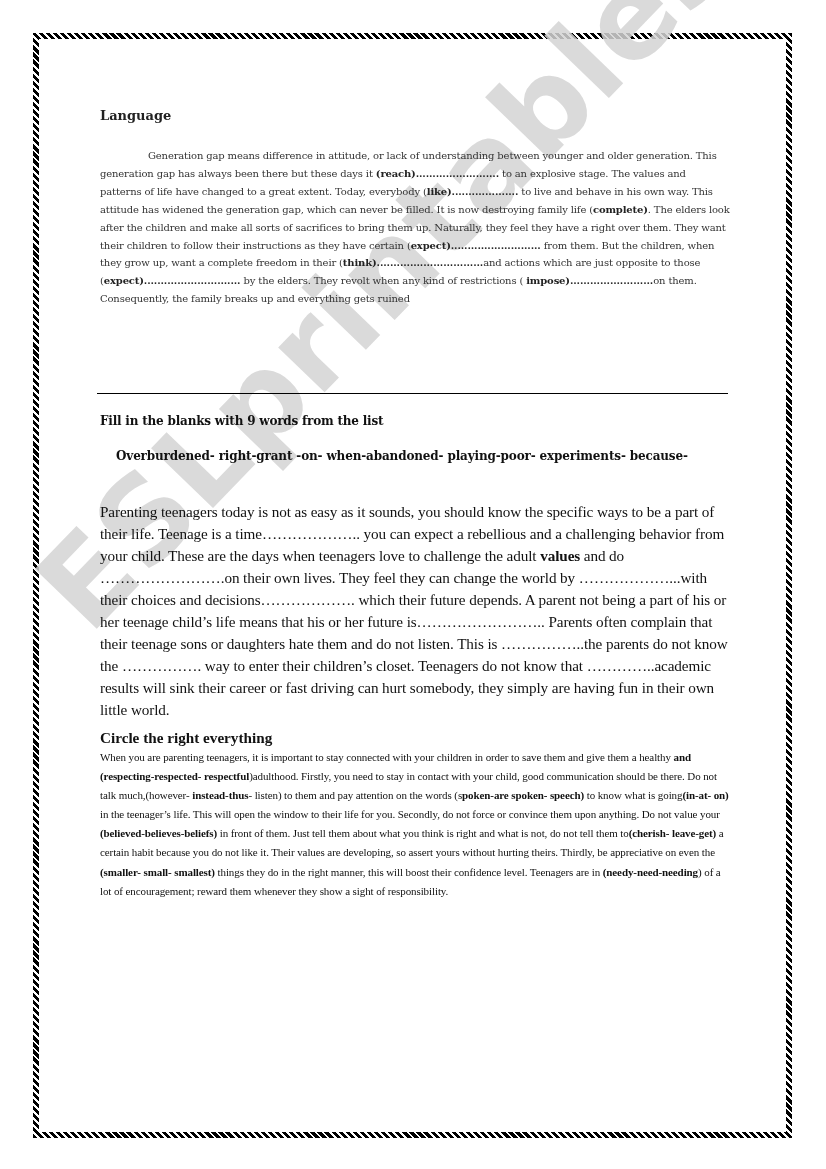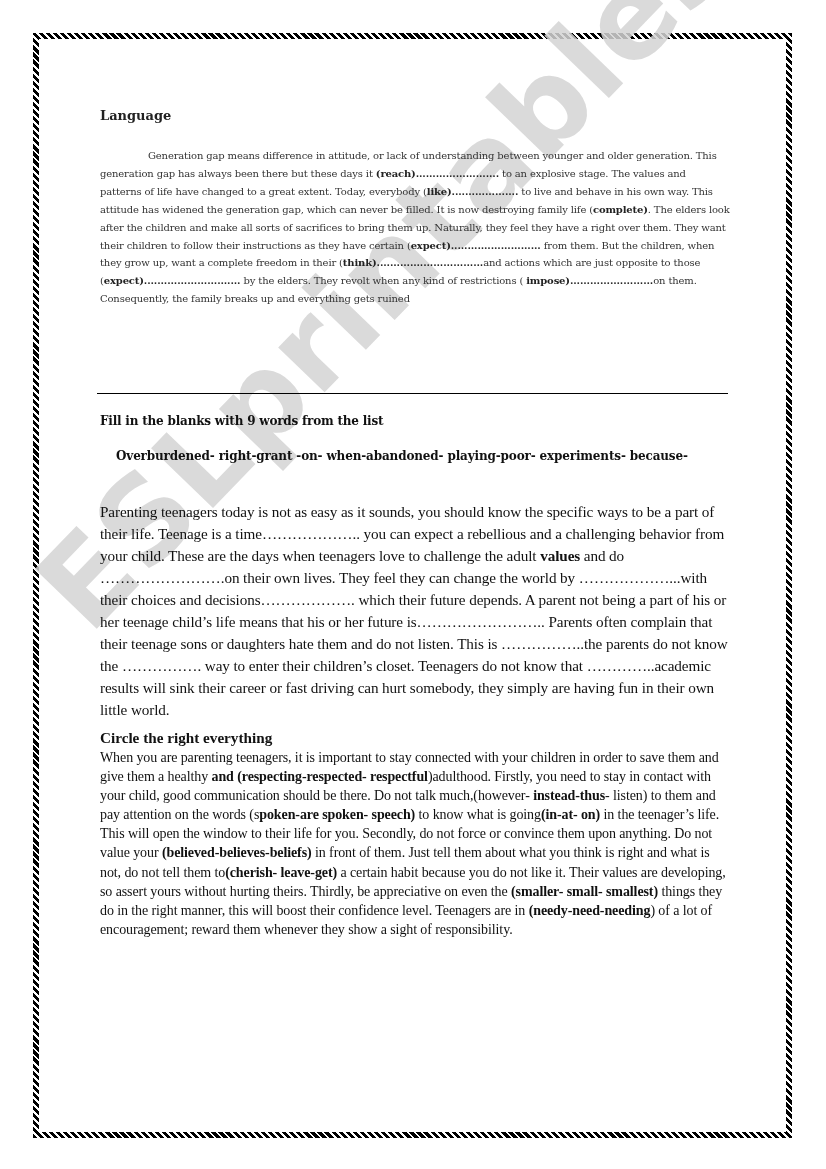--- a/index.html
+++ b/index.html
@@ -88,21 +88,21 @@
   }
 
   .h-task3 {
     position: absolute; left: 0; top: 625px;
     font-family: "Liberation Serif", serif;
     font-weight: bold; font-size: 15.2px; color: #111;
   }
   .para3 {
     position: absolute; left: 0; top: 644px; width: 630px;
     font-family: "Liberation Serif", serif;
-    font-size: 14px; line-height: 19.1px; color: #111;
+    font-size: 11px; line-height: 19.1px; color: #111;
     letter-spacing: -0.1px;
   }
 </style>
 </head>
 <body>
 
 <div class="page-border"></div>
 
 <div class="watermark">ESLprintables.com</div>
 

